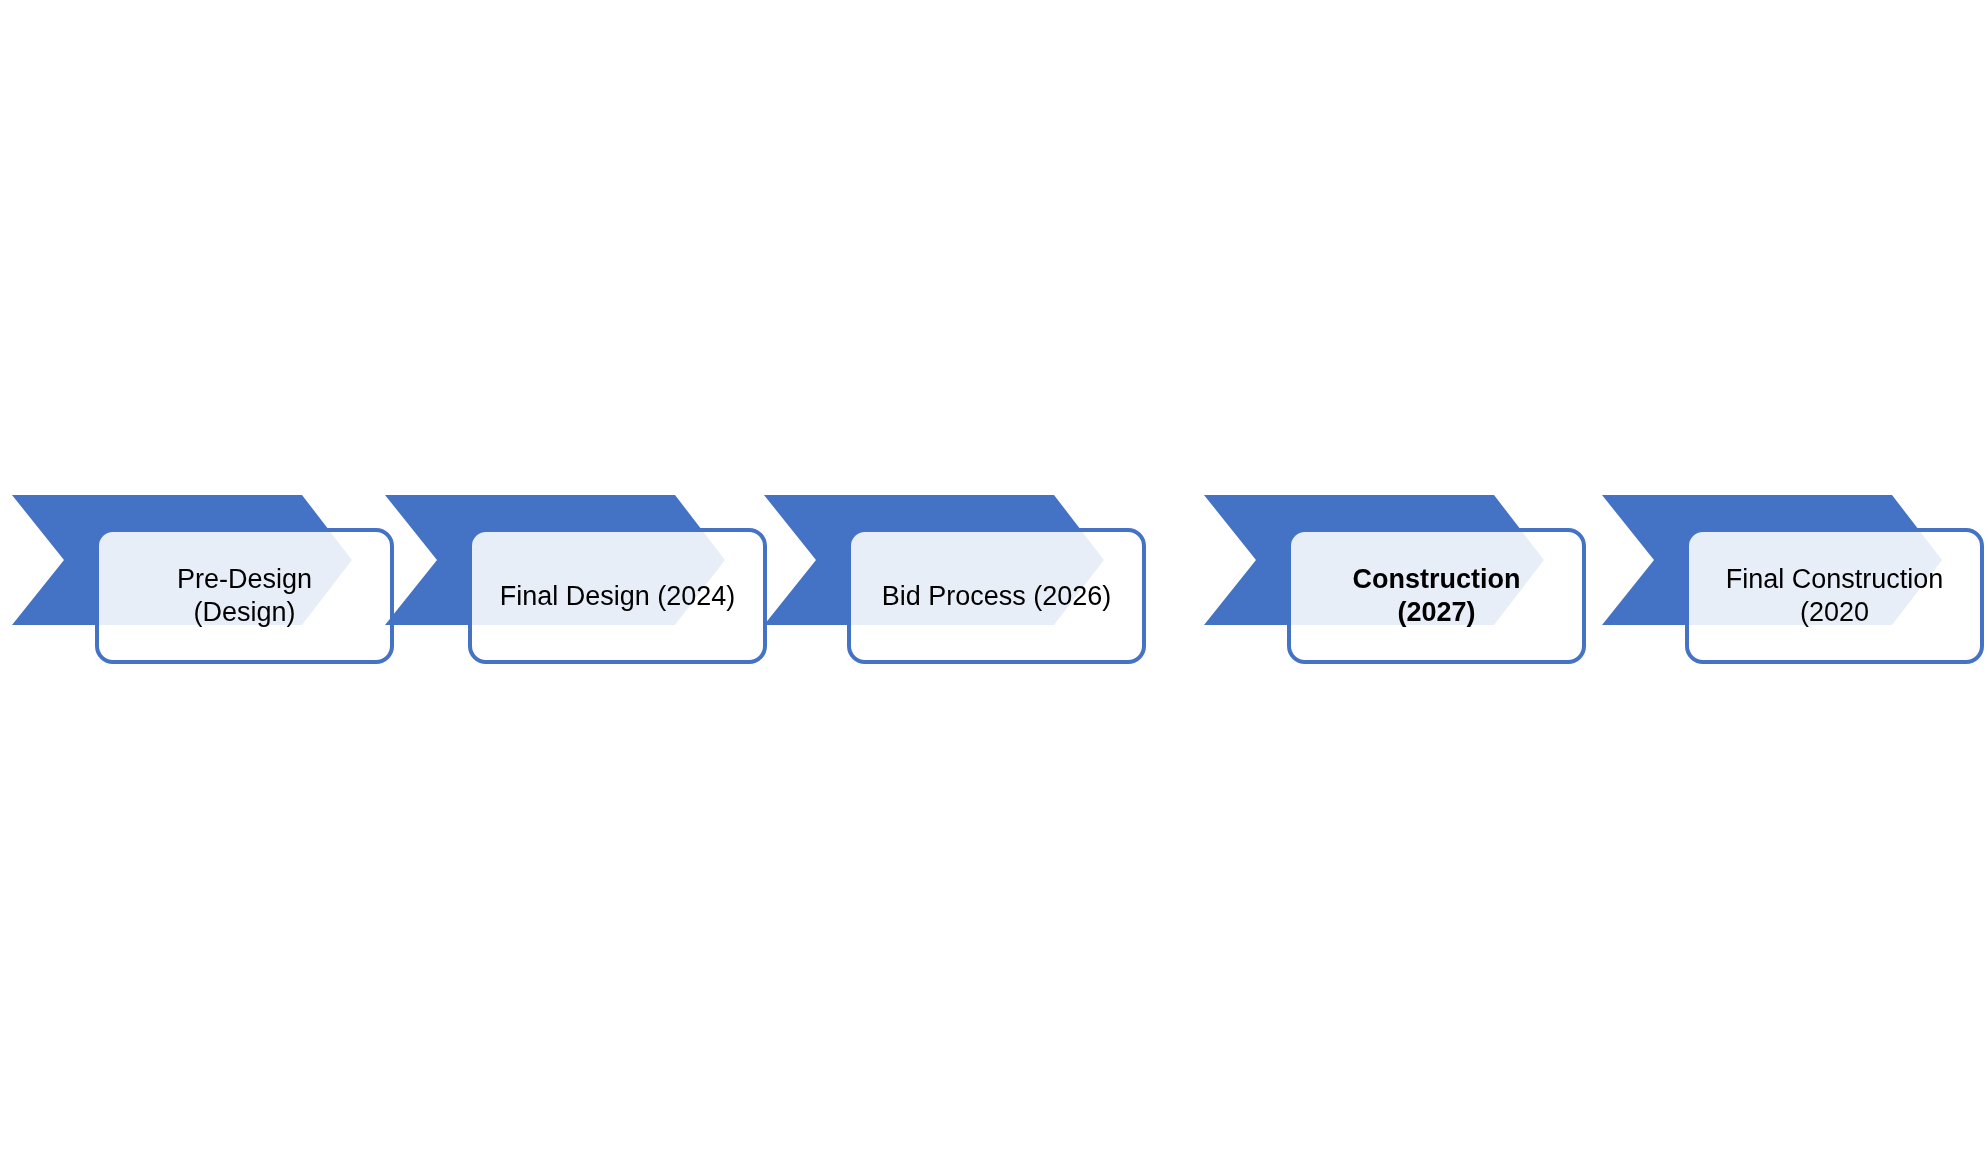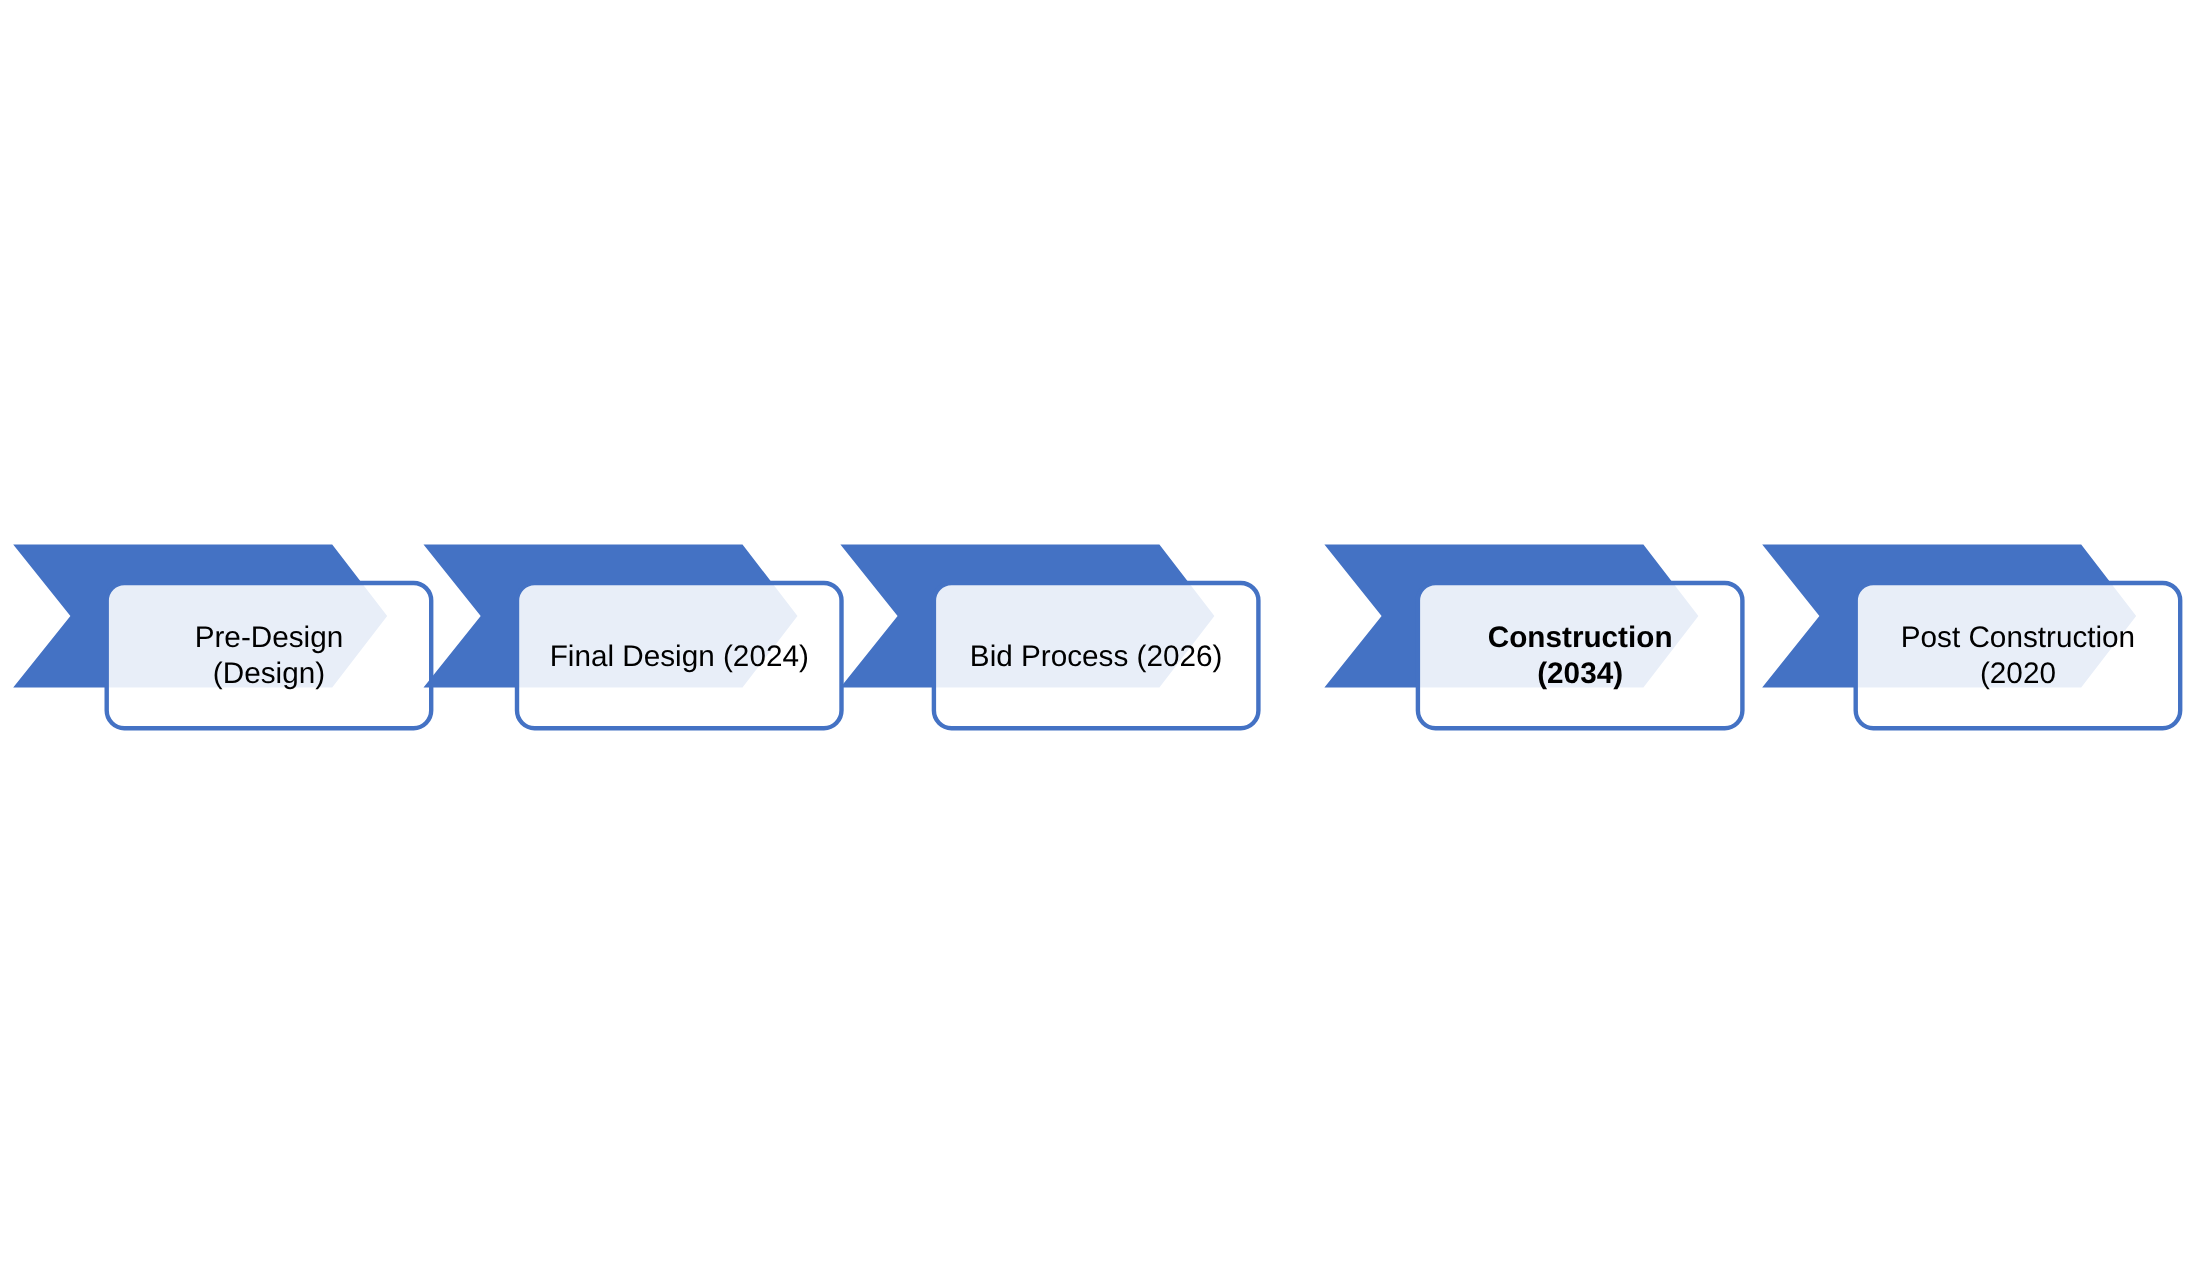--- a/index.html
+++ b/index.html
@@ -102,28 +102,28 @@
     </div>
   </div>
 
   <div class="stage u3">
     <svg viewBox="0 0 390 180" aria-hidden="true">
       <polygon class="chev" points="0,0 290,0 340,65 290,130 0,130 52,65"></polygon>
       <rect class="box" x="85" y="35" width="295" height="132" rx="16"></rect>
     </svg>
     <div class="label">
       <div class="line">Construction</div>
-      <div class="line">(2034)</div>
+      <div class="line">(2027)</div>
     </div>
   </div>
 
   <div class="stage u4">
     <svg viewBox="0 0 390 180" aria-hidden="true">
       <polygon class="chev" points="0,0 290,0 340,65 290,130 0,130 52,65"></polygon>
       <rect class="box" x="85" y="35" width="295" height="132" rx="16"></rect>
     </svg>
     <div class="label">
-      <div class="line">Post Construction</div>
+      <div class="line">Final Construction</div>
       <div class="line">(2020</div>
     </div>
   </div>
 
 </div>
 
 </body></html>

